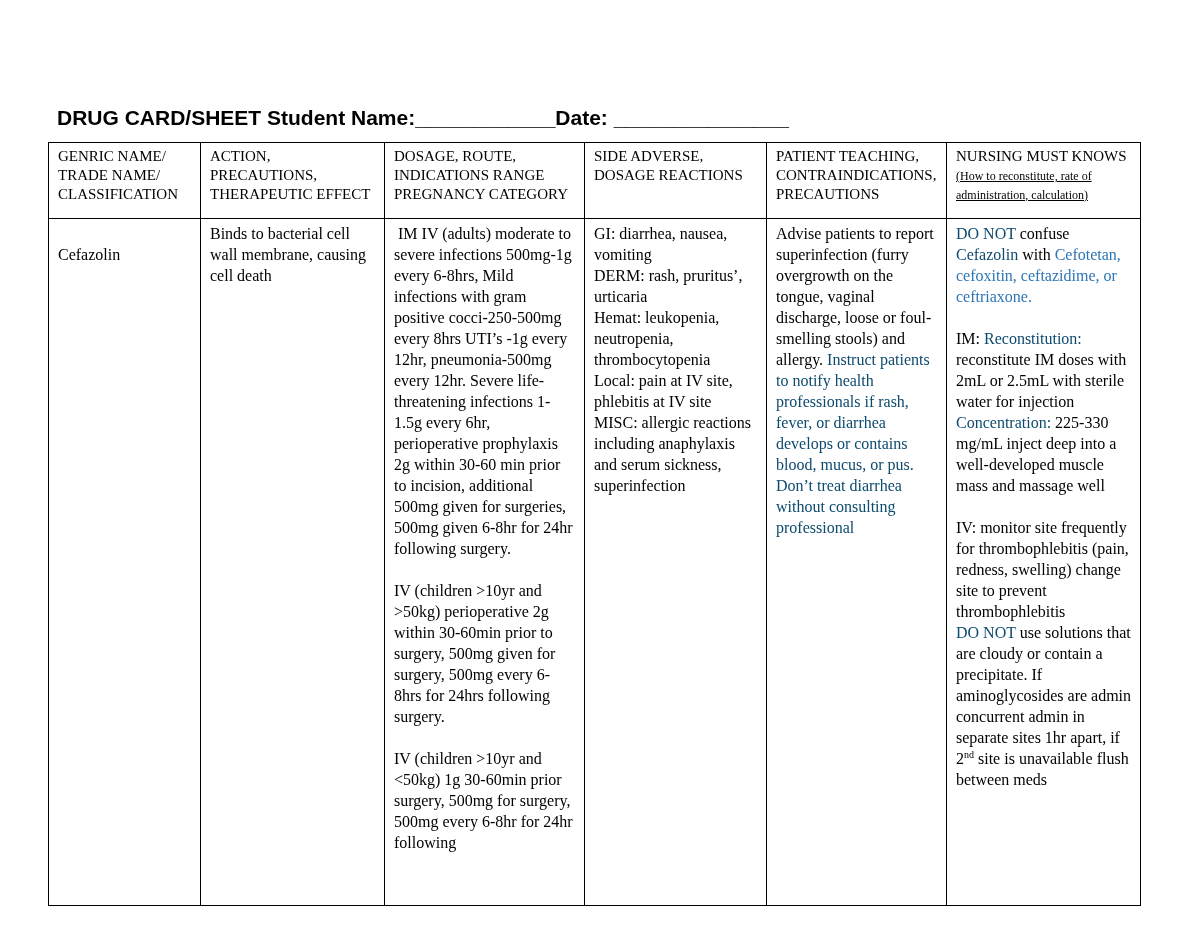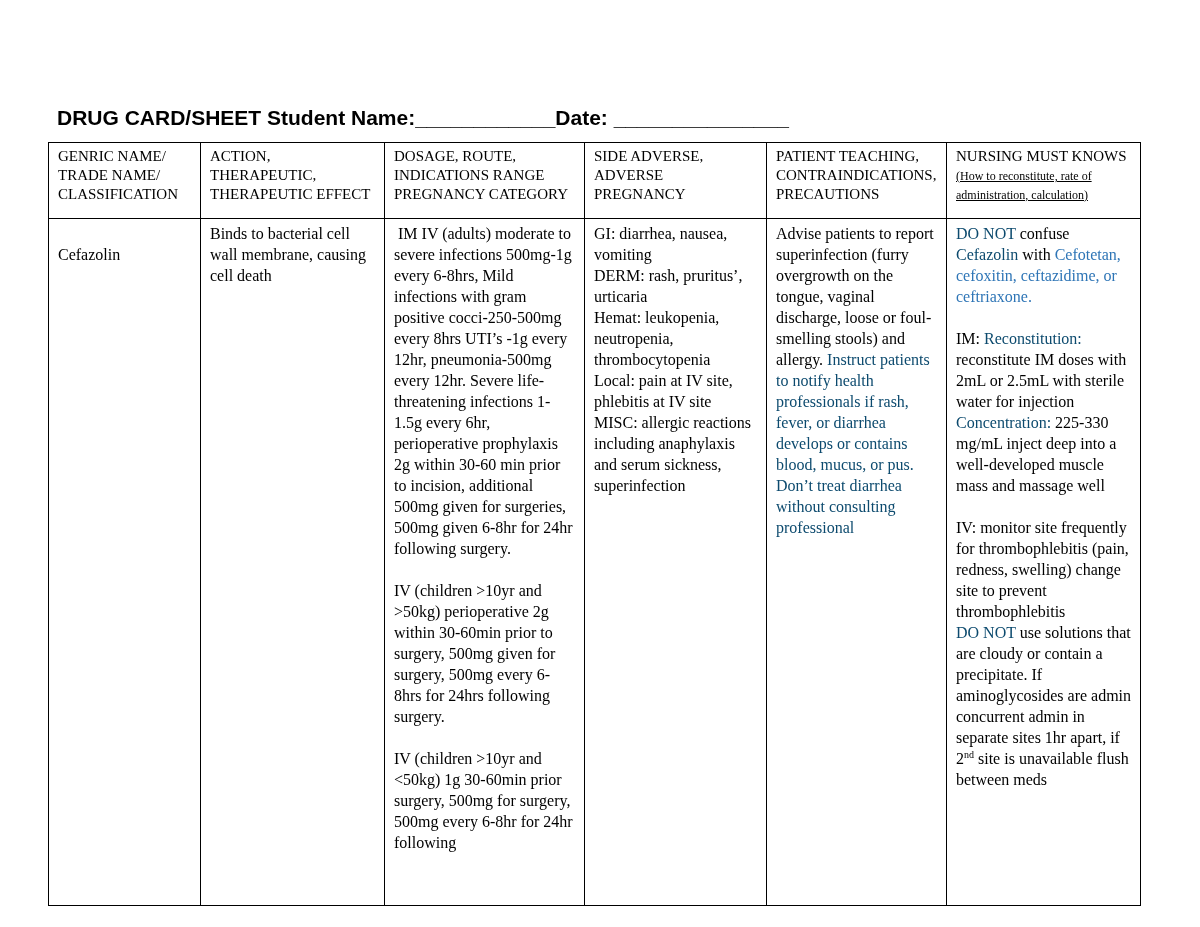--- a/index.html
+++ b/index.html
@@ -85,31 +85,31 @@
     </colgroup>
     <thead>
       <tr>
         <th class="hdr">
             <div class="para"><span>GENRIC NAME/</span></div>
             <div class="para"><span>TRADE NAME/</span></div>
             <div class="para"><span>CLASSIFICATION</span></div>
           </th>
         <th class="hdr">
             <div class="para"><span>ACTION,</span></div>
-            <div class="para"><span>THERAPEUTIC,</span></div>
+            <div class="para"><span>PRECAUTIONS,</span></div>
             <div class="para"><span>THERAPEUTIC EFFECT</span></div>
           </th>
         <th class="hdr">
             <div class="para"><span>DOSAGE, ROUTE,</span></div>
             <div class="para"><span>INDICATIONS RANGE</span></div>
             <div class="para"><span>PREGNANCY CATEGORY</span></div>
           </th>
         <th class="hdr">
             <div class="para"><span>SIDE ADVERSE,</span></div>
-            <div class="para"><span>ADVERSE PREGNANCY</span></div>
+            <div class="para"><span>DOSAGE REACTIONS</span></div>
           </th>
         <th class="hdr">
             <div class="para"><span>PATIENT TEACHING,</span></div>
             <div class="para"><span>CONTRAINDICATIONS,</span></div>
             <div class="para"><span>PRECAUTIONS</span></div>
           </th>
         <th class="hdr">
             <div class="para"><span>NURSING MUST KNOWS</span></div>
             <div class="para"><span class="small">(How to reconstitute, rate of</span></div>
             <div class="para"><span class="small">administration, calculation)</span></div>

